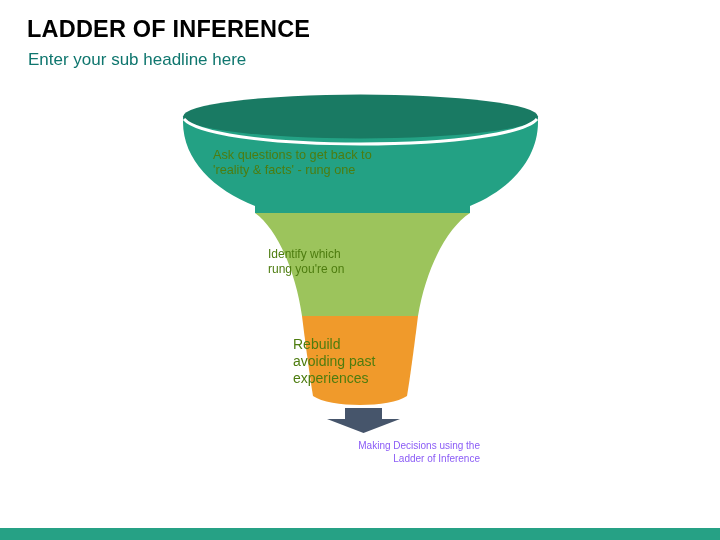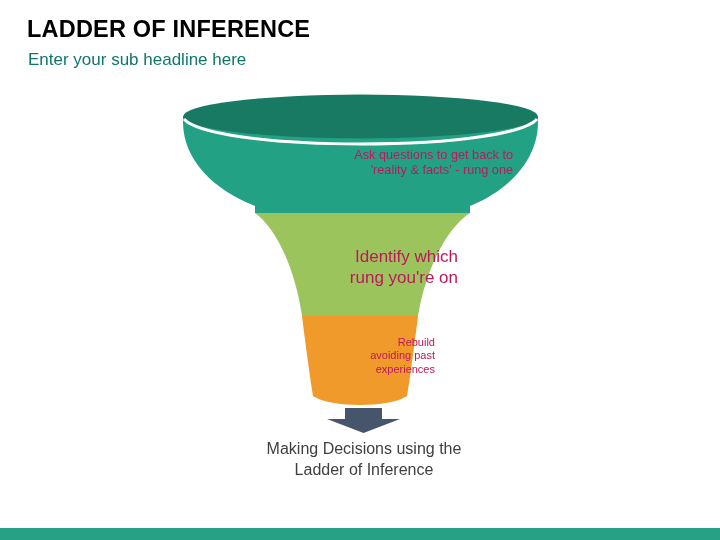--- a/index.html
+++ b/index.html
@@ -41,53 +41,53 @@
   }
   #funnel-graphic {
     position: absolute;
     left: 0;
     top: 0;
     width: 720px;
     height: 540px;
   }
   .funnel-label {
     position: absolute;
-    color: #be185d;
-    text-align: right;
+    color: #4d7c0f;
+    text-align: left;
     line-height: 1.22;
     font-size: 12.5px;
     white-space: pre-line;
   }
   #label-stage-1 {
     left: 213px;
     top: 148px;
     width: 300px;
     font-size: 12.7px;
   }
   #label-stage-2 {
     left: 268px;
     top: 247px;
     width: 190px;
-    font-size: 17px;
+    font-size: 12px;
   }
   #label-stage-3 {
-    left: 317px;
+    left: 293px;
     top: 336px;
     width: 118px;
-    font-size: 11px;
+    font-size: 14px;
   }
   #outcome-caption {
     position: absolute;
     left: 248px;
     top: 439px;
     width: 232px;
-    text-align: center;
-    font-size: 16px;
+    text-align: right;
+    font-size: 10px;
     line-height: 1.3;
-    color: #404040;
+    color: #8b5cf6;
     white-space: pre-line;
   }
   #footer-bar {
     position: absolute;
     left: 0;
     top: 528px;
     width: 720px;
     height: 12px;
     background: #26a185;
   }

